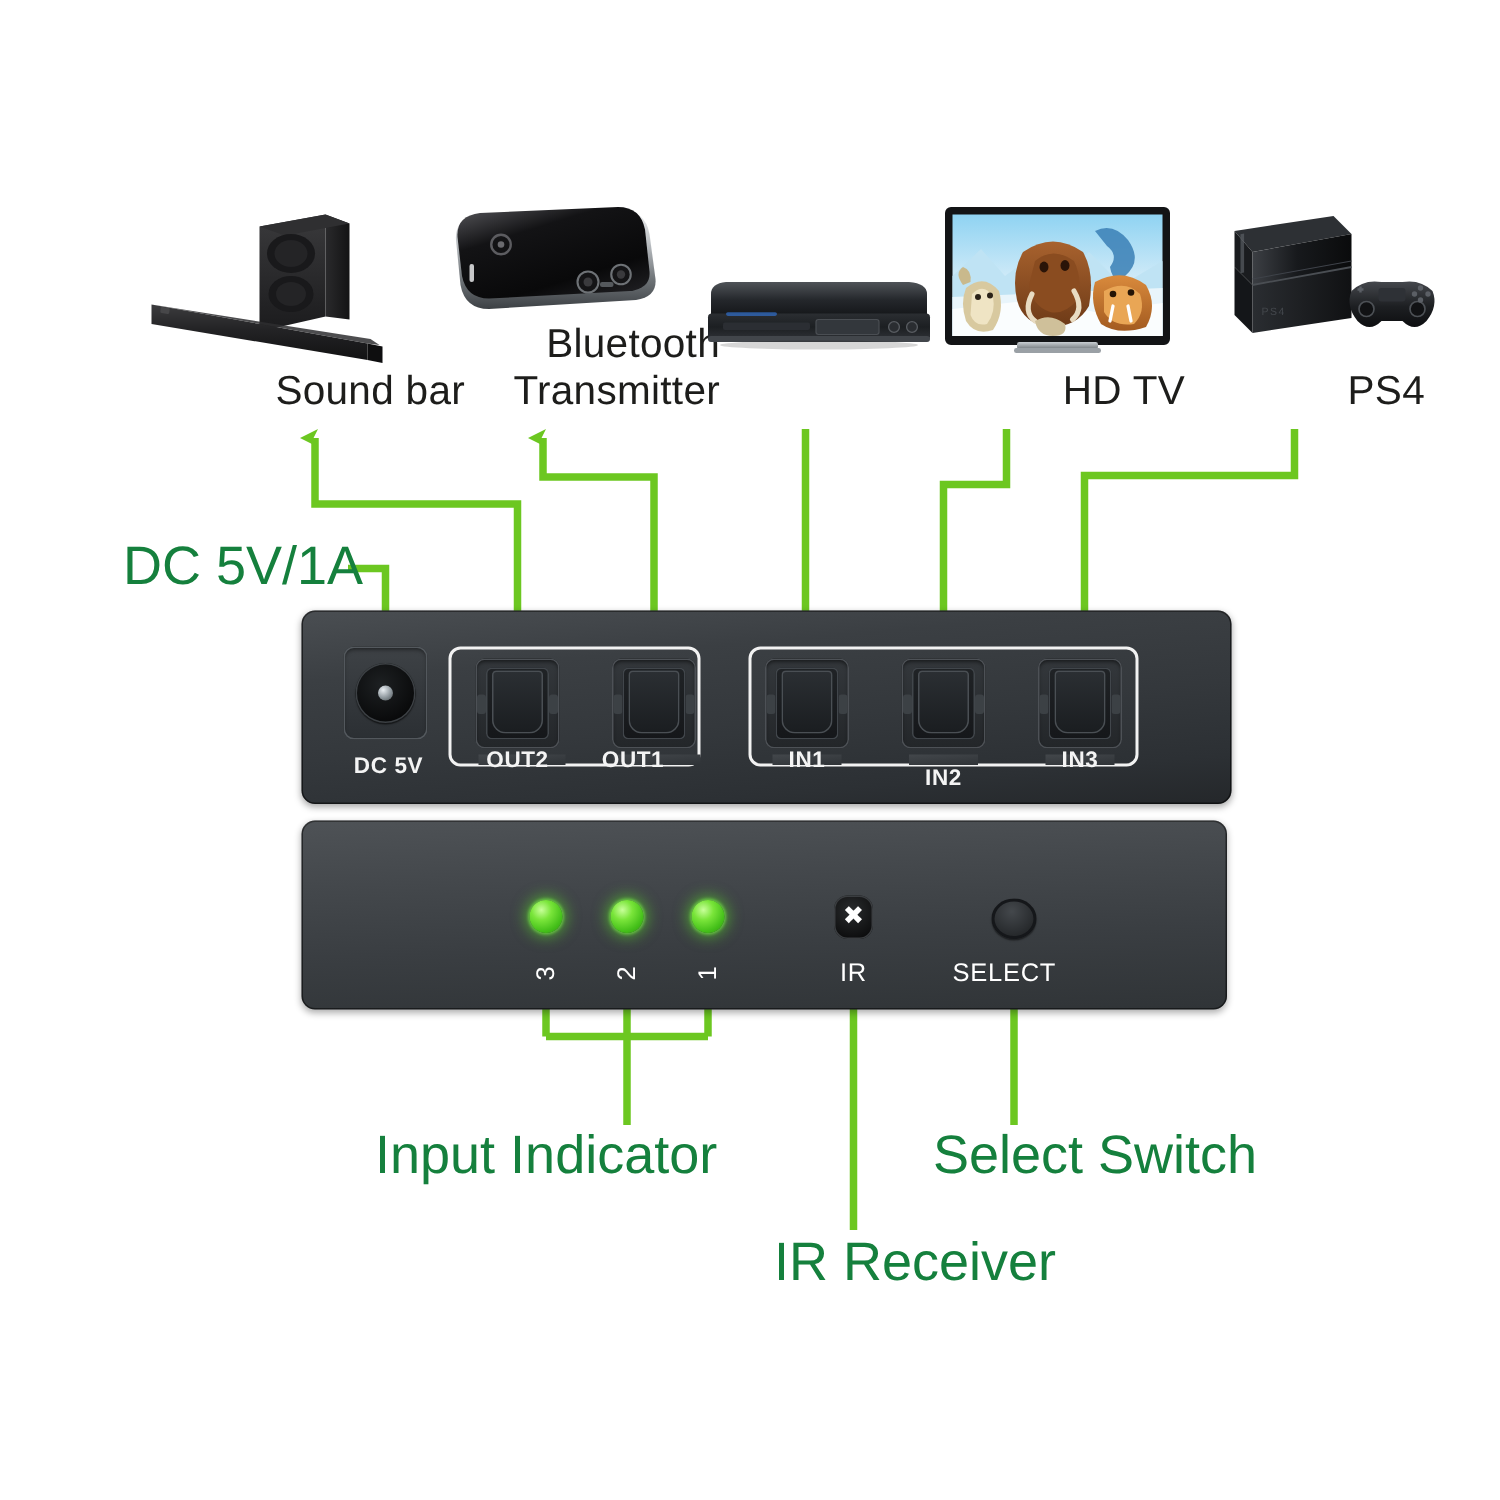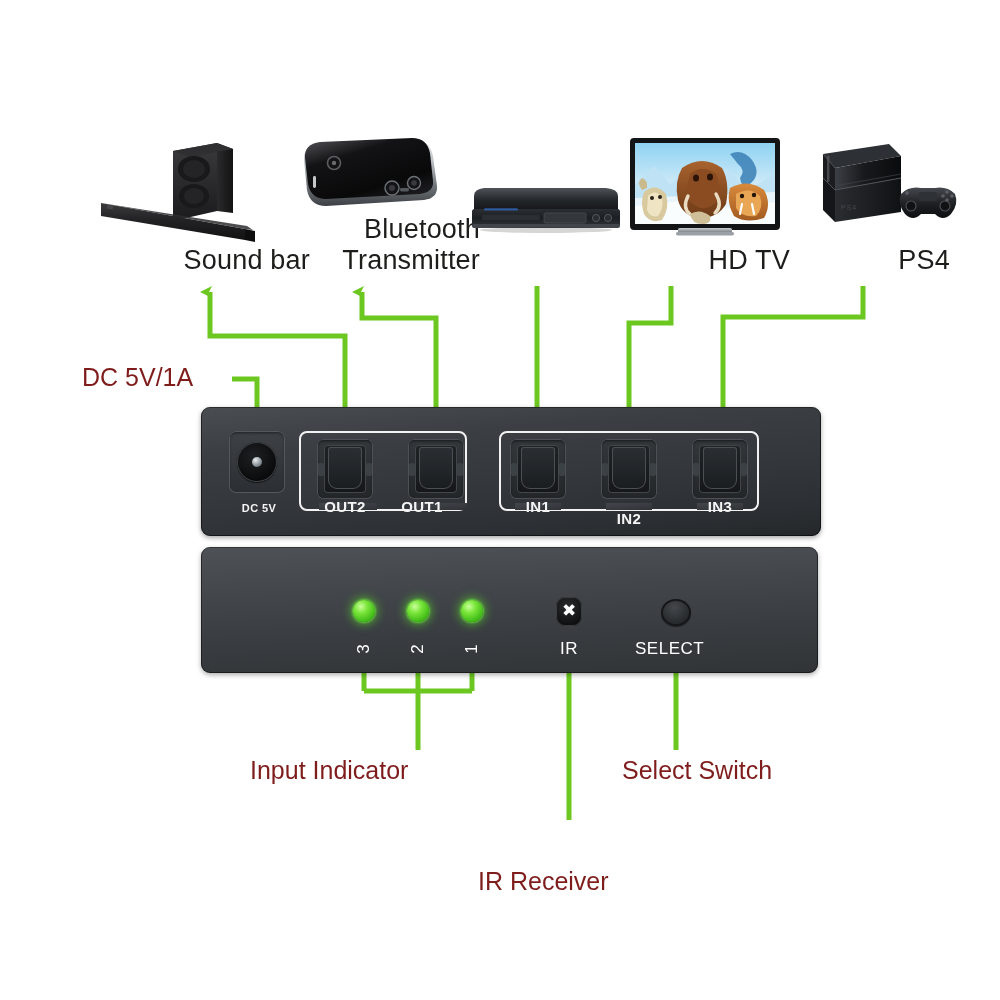--- a/index.html
+++ b/index.html
@@ -3,41 +3,41 @@
 <meta charset="utf-8">
 <style>
   html,body{margin:0;padding:0;background:#ffffff;}
   body{width:1000px;height:1000px;position:relative;overflow:hidden;
        font-family:"Liberation Sans","DejaVu Sans",sans-serif;color:#1b1b1b;}
   #stage{position:absolute;left:0;top:0;width:1000px;height:1000px;}
 
   
   .devlabel{position:absolute;text-align:right;font-size:27px;line-height:31px;
             color:#1d1d1b;font-weight:400;letter-spacing:.2px;white-space:pre-line;}
-  .bigcallout{position:absolute;font-size:25px;line-height:34px;color:#7f1d1d;white-space:nowrap;}
+  .bigcallout{position:absolute;font-size:36px;line-height:34px;color:#15803d;white-space:nowrap;}
 
   
   #wires{position:absolute;left:0;top:0;width:1000px;height:1000px;pointer-events:none;}
 
   
   #rear{position:absolute;left:201px;top:407px;width:620px;height:129px;
         border-radius:9px;
         background:linear-gradient(175deg,#4a4e52 0%,#3b3f43 26%,#34383c 55%,#2c3034 82%,#24272a 100%);
         box-shadow:0 2px 5px rgba(0,0,0,.35), inset 0 1px 0 rgba(255,255,255,.12);}
   #rear:after{content:"";position:absolute;left:0;top:0;right:0;bottom:0;border-radius:9px;
         border:1px solid rgba(0,0,0,.55);pointer-events:none;}
 
   
   .grp{position:absolute;border:2px solid #f2f2f2;border-radius:8px;}
   .grpgap{position:absolute;background:
       linear-gradient(175deg,#43474b 0%,#393d41 50%,#2f3337 100%);}
 
   .porttag{position:absolute;color:#f4f4f4;font-size:15px;font-weight:700;
            letter-spacing:.4px;white-space:nowrap;text-align:center;}
-  .dctag{position:absolute;color:#f4f4f4;font-size:11px;font-weight:700;letter-spacing:.4px;}
+  .dctag{position:absolute;color:#f4f4f4;font-size:15px;font-weight:700;letter-spacing:.4px;}
 
   
   .tos{position:absolute;width:56px;height:60px;border-radius:6px;
        background:linear-gradient(180deg,#34383c,#232629);
        box-shadow:inset 0 0 0 1px #4d5156, inset 0 2px 3px rgba(0,0,0,.6);}
   .tos .inner{position:absolute;left:7px;top:6px;width:42px;height:48px;border-radius:4px;
        background:linear-gradient(180deg,#202326,#15171a);
        box-shadow:inset 0 0 0 1px #41464b;}
   .tos .shutter{position:absolute;left:11px;top:8px;width:34px;height:42px;
        border-radius:3px 3px 9px 9px;
@@ -393,15 +393,15 @@
   <div id="irwin">
     <div id="irglint">✖</div>
   </div>
   <div class="paneltag" style="left:550px;top:639px;width:38px;text-align:center;">IR</div>
 
   <div id="selbtn"></div>
   <div class="paneltag" style="left:635px;top:639px;width:82px;text-align:left;">SELECT</div>
 
   <div class="bigcallout" style="left:250px;top:753px;">Input Indicator</div>
   <div class="bigcallout" style="left:622px;top:753px;">Select Switch</div>
-  <div class="bigcallout" style="left:478px;top:824px;margin-top:40px;">IR Receiver</div>
+  <div class="bigcallout" style="left:516px;top:824px;">IR Receiver</div>
 
 </div>
 
 </body></html>

